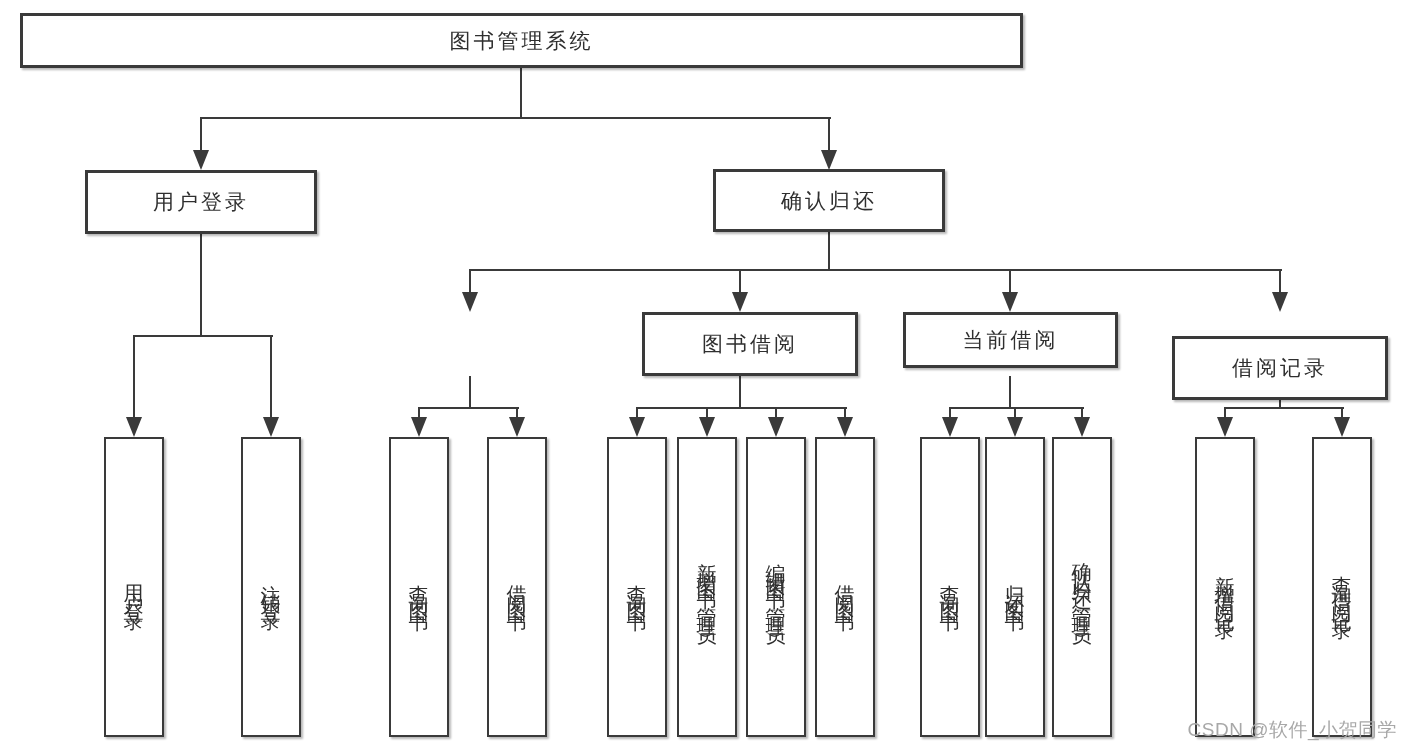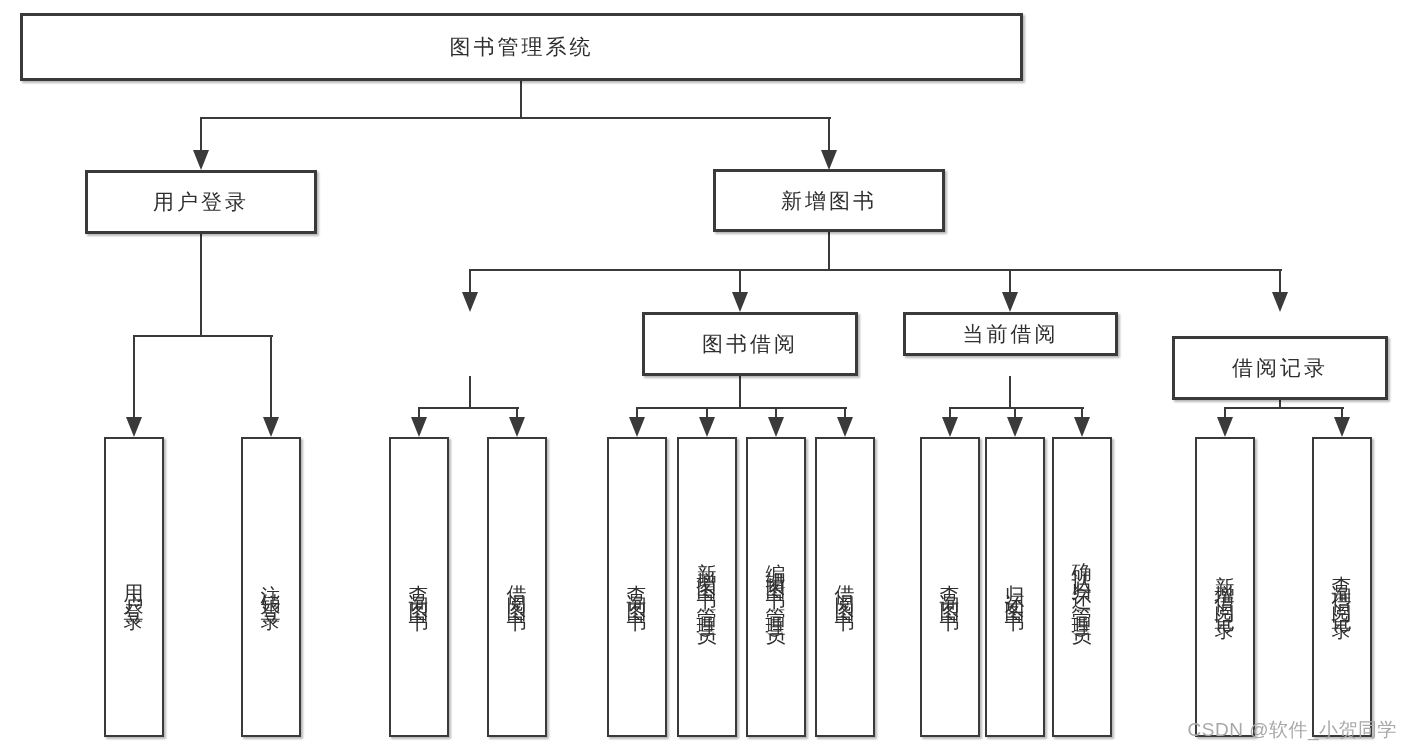--- a/index.html
+++ b/index.html
@@ -37,36 +37,36 @@
   .watermark{
     position:absolute;right:8px;bottom:4px;z-index:10;
     font-size:19px;color:#a8a8a8;letter-spacing:0.5px;white-space:nowrap;
   }
 </style>
 </head>
 <body>
 
 <div id="stage">
 
-  <div class="node" style="left:20px;top:13px;width:1003px;height:68px;">
+  <div class="node" style="left:20px;top:13px;width:1003px;height:55px;">
     <span>图书管理系统</span>
   </div>
 
   <div class="ln v" style="left:520px;top:68px;height:51px;"></div>
   <div class="ln h" style="left:200px;top:117px;width:631px;"></div>
   <div class="ln v" style="left:200px;top:117px;height:35px;"></div>
   <div class="ar" style="left:193px;top:150px;"></div>
   <div class="ln v" style="left:828px;top:117px;height:35px;"></div>
   <div class="ar" style="left:821px;top:150px;"></div>
 
   <div class="node" style="left:85px;top:170px;width:232px;height:64px;">
     <span>用户登录</span>
   </div>
   <div class="node" style="left:713px;top:169px;width:232px;height:63px;">
-    <span>新增图书</span>
+    <span>确认归还</span>
   </div>
 
   <div class="ln v" style="left:200px;top:234px;height:103px;"></div>
   <div class="ln h" style="left:133px;top:335px;width:140px;"></div>
   <div class="ln v" style="left:133px;top:335px;height:84px;"></div>
   <div class="ar" style="left:126px;top:417px;"></div>
   <div class="ln v" style="left:270px;top:335px;height:84px;"></div>
   <div class="ar" style="left:263px;top:417px;"></div>
 
   <div class="ln v" style="left:828px;top:232px;height:39px;"></div>
@@ -76,21 +76,21 @@
   <div class="ln v" style="left:739px;top:269px;height:25px;"></div>
   <div class="ar" style="left:732px;top:292px;"></div>
   <div class="ln v" style="left:1009px;top:269px;height:25px;"></div>
   <div class="ar" style="left:1002px;top:292px;"></div>
   <div class="ln v" style="left:1279px;top:269px;height:25px;"></div>
   <div class="ar" style="left:1272px;top:292px;"></div>
 
   <div class="node" style="left:632px;top:312px;width:216px;height:64px;margin-left:10px;">
     <span>图书借阅</span>
   </div>
-  <div class="node" style="left:903px;top:312px;width:215px;height:44px;">
+  <div class="node" style="left:903px;top:312px;width:215px;height:56px;">
     <span>当前借阅</span>
   </div>
   <div class="node" style="left:1172px;top:312px;width:216px;height:64px;margin-top:24px;">
     <span>借阅记录</span>
   </div>
 
   <div class="ln v" style="left:469px;top:376px;height:33px;"></div>
   <div class="ln v" style="left:739px;top:376px;height:33px;"></div>
   <div class="ln v" style="left:1009px;top:376px;height:33px;"></div>
   <div class="ln v" style="left:1279px;top:376px;height:33px;"></div>

